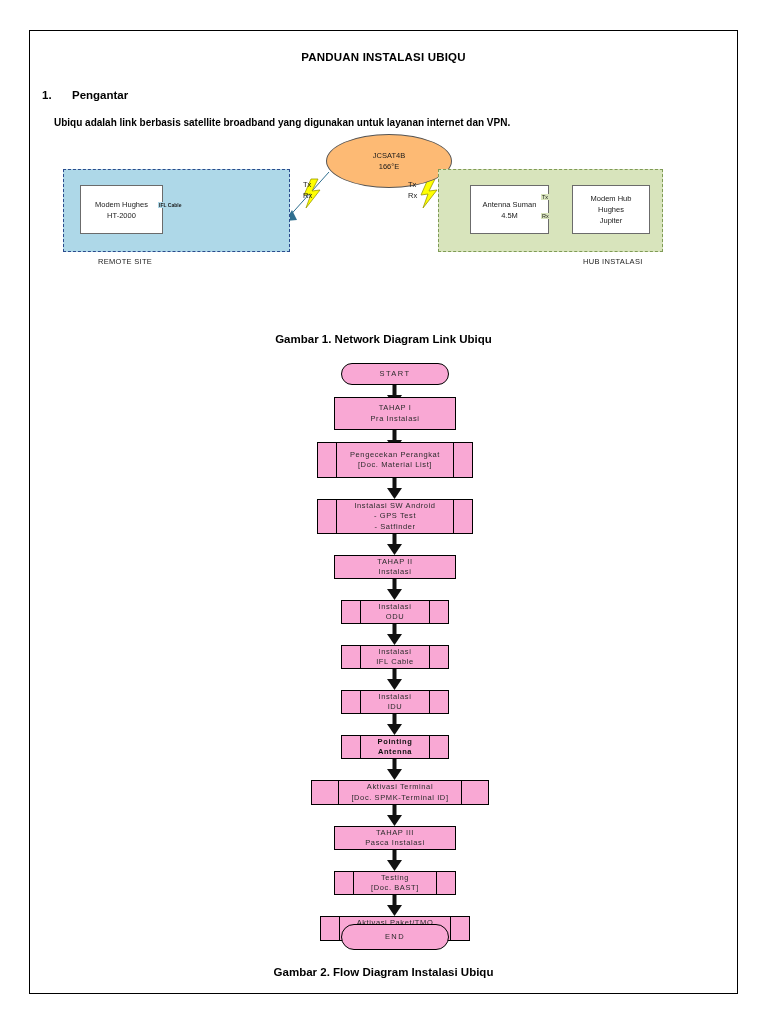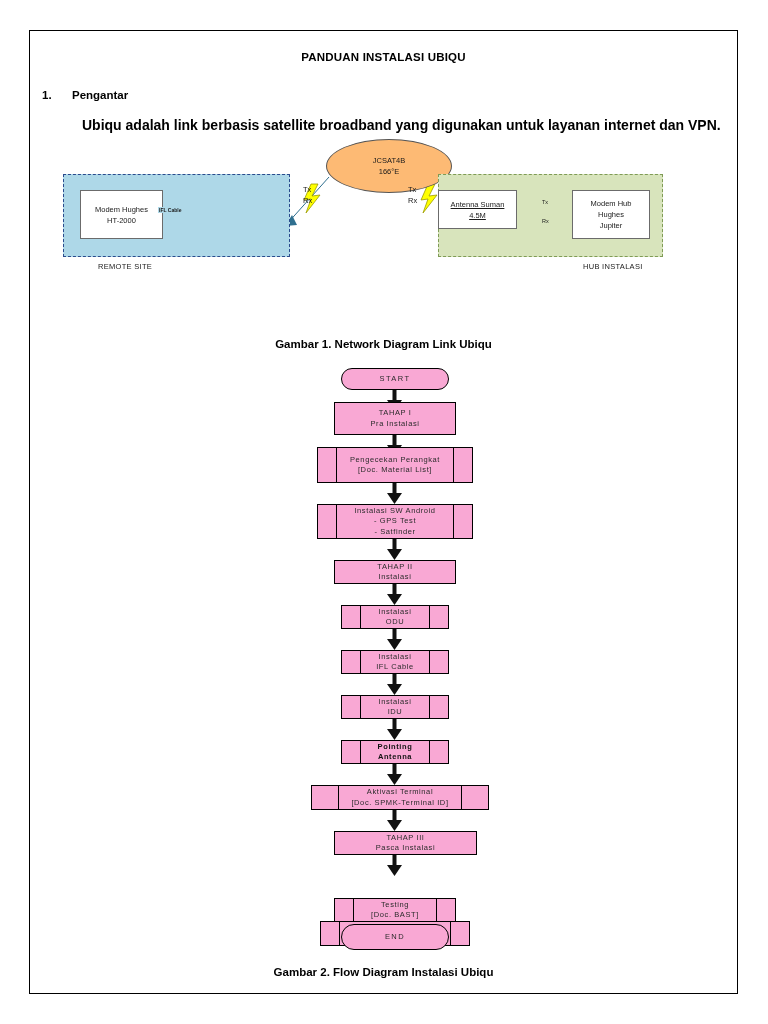--- a/index.html
+++ b/index.html
@@ -37,22 +37,22 @@
   .section-head {
     margin-top: 22px;
     margin-left: 12px;
     font-size: 11.5px;
     font-weight: bold;
     display: flex;
   }
   .section-num { width: 30px; }
   .body-text {
     margin-top: 16px;
-    margin-left: 52px;
-    font-size: 14px;
+    margin-left: 24px;
+    font-size: 10px;
     font-weight: bold;
   }
 
   
   .netdiag {
     position: relative;
     height: 185px;
     margin-top: 14px;
   }
   .site-box {
@@ -78,21 +78,21 @@
     display: flex;
     flex-direction: column;
     align-items: center;
     justify-content: center;
     line-height: 11px;
     text-align: center;
     color: #1a1a1a;
   }
   .modem-hughes { left: 50px; top: 43px; width: 83px; height: 49px; }
   .antenna-ubiqu { left: 175px; top: 43px; width: 80px; height: 49px; }
-  .antenna-suman { left: 408px; top: 43px; width: 79px; height: 39px; text-decoration: underline; }
+  .antenna-suman { left: 440px; top: 43px; width: 79px; height: 49px; }
   .modem-hub     { left: 542px; top: 43px; width: 78px; height: 49px; }
 
   .sat-ellipse {
     position: absolute;
     left: 296px; top: -8px; width: 124px; height: 52px;
     border: 1px solid #555;
     border-radius: 50%;
     background: #fdba74;
     display: flex;
     flex-direction: column;
@@ -356,26 +356,26 @@
       <span>Antenna</span>
     </div>
 
     <div class="fnode" style="left:281px; top:419px; width:178px; height:25px;">
       <span class="bar lw"></span>
       <span class="bar rw"></span>
       <span>Aktivasi Terminal</span>
       <span>[Doc. SPMK-Terminal ID]</span>
     </div>
 
-    <div class="fnode" style="left:304px; top:465px; width:143px; height:24px;">
+    <div class="fnode" style="left:304px; top:465px; width:122px; height:24px;">
       <span>TAHAP III</span>
       <span>Pasca Instalasi</span>
     </div>
 
-    <div class="fnode" style="left:304px; top:532px; width:122px; height:24px;align-items:center;">
+    <div class="fnode" style="left:304px; top:510px; width:122px; height:24px;align-items:center;">
       <span class="bar l"></span>
       <span class="bar r"></span>
       <span>Testing</span>
       <span>[Doc. BAST]</span>
     </div>
 
     <div class="fnode" style="left:290px; top:555px; width:150px; height:25px;">
       <span class="bar l"></span>
       <span class="bar r"></span>
       <span>Aktivasi Paket/TMO</span>

